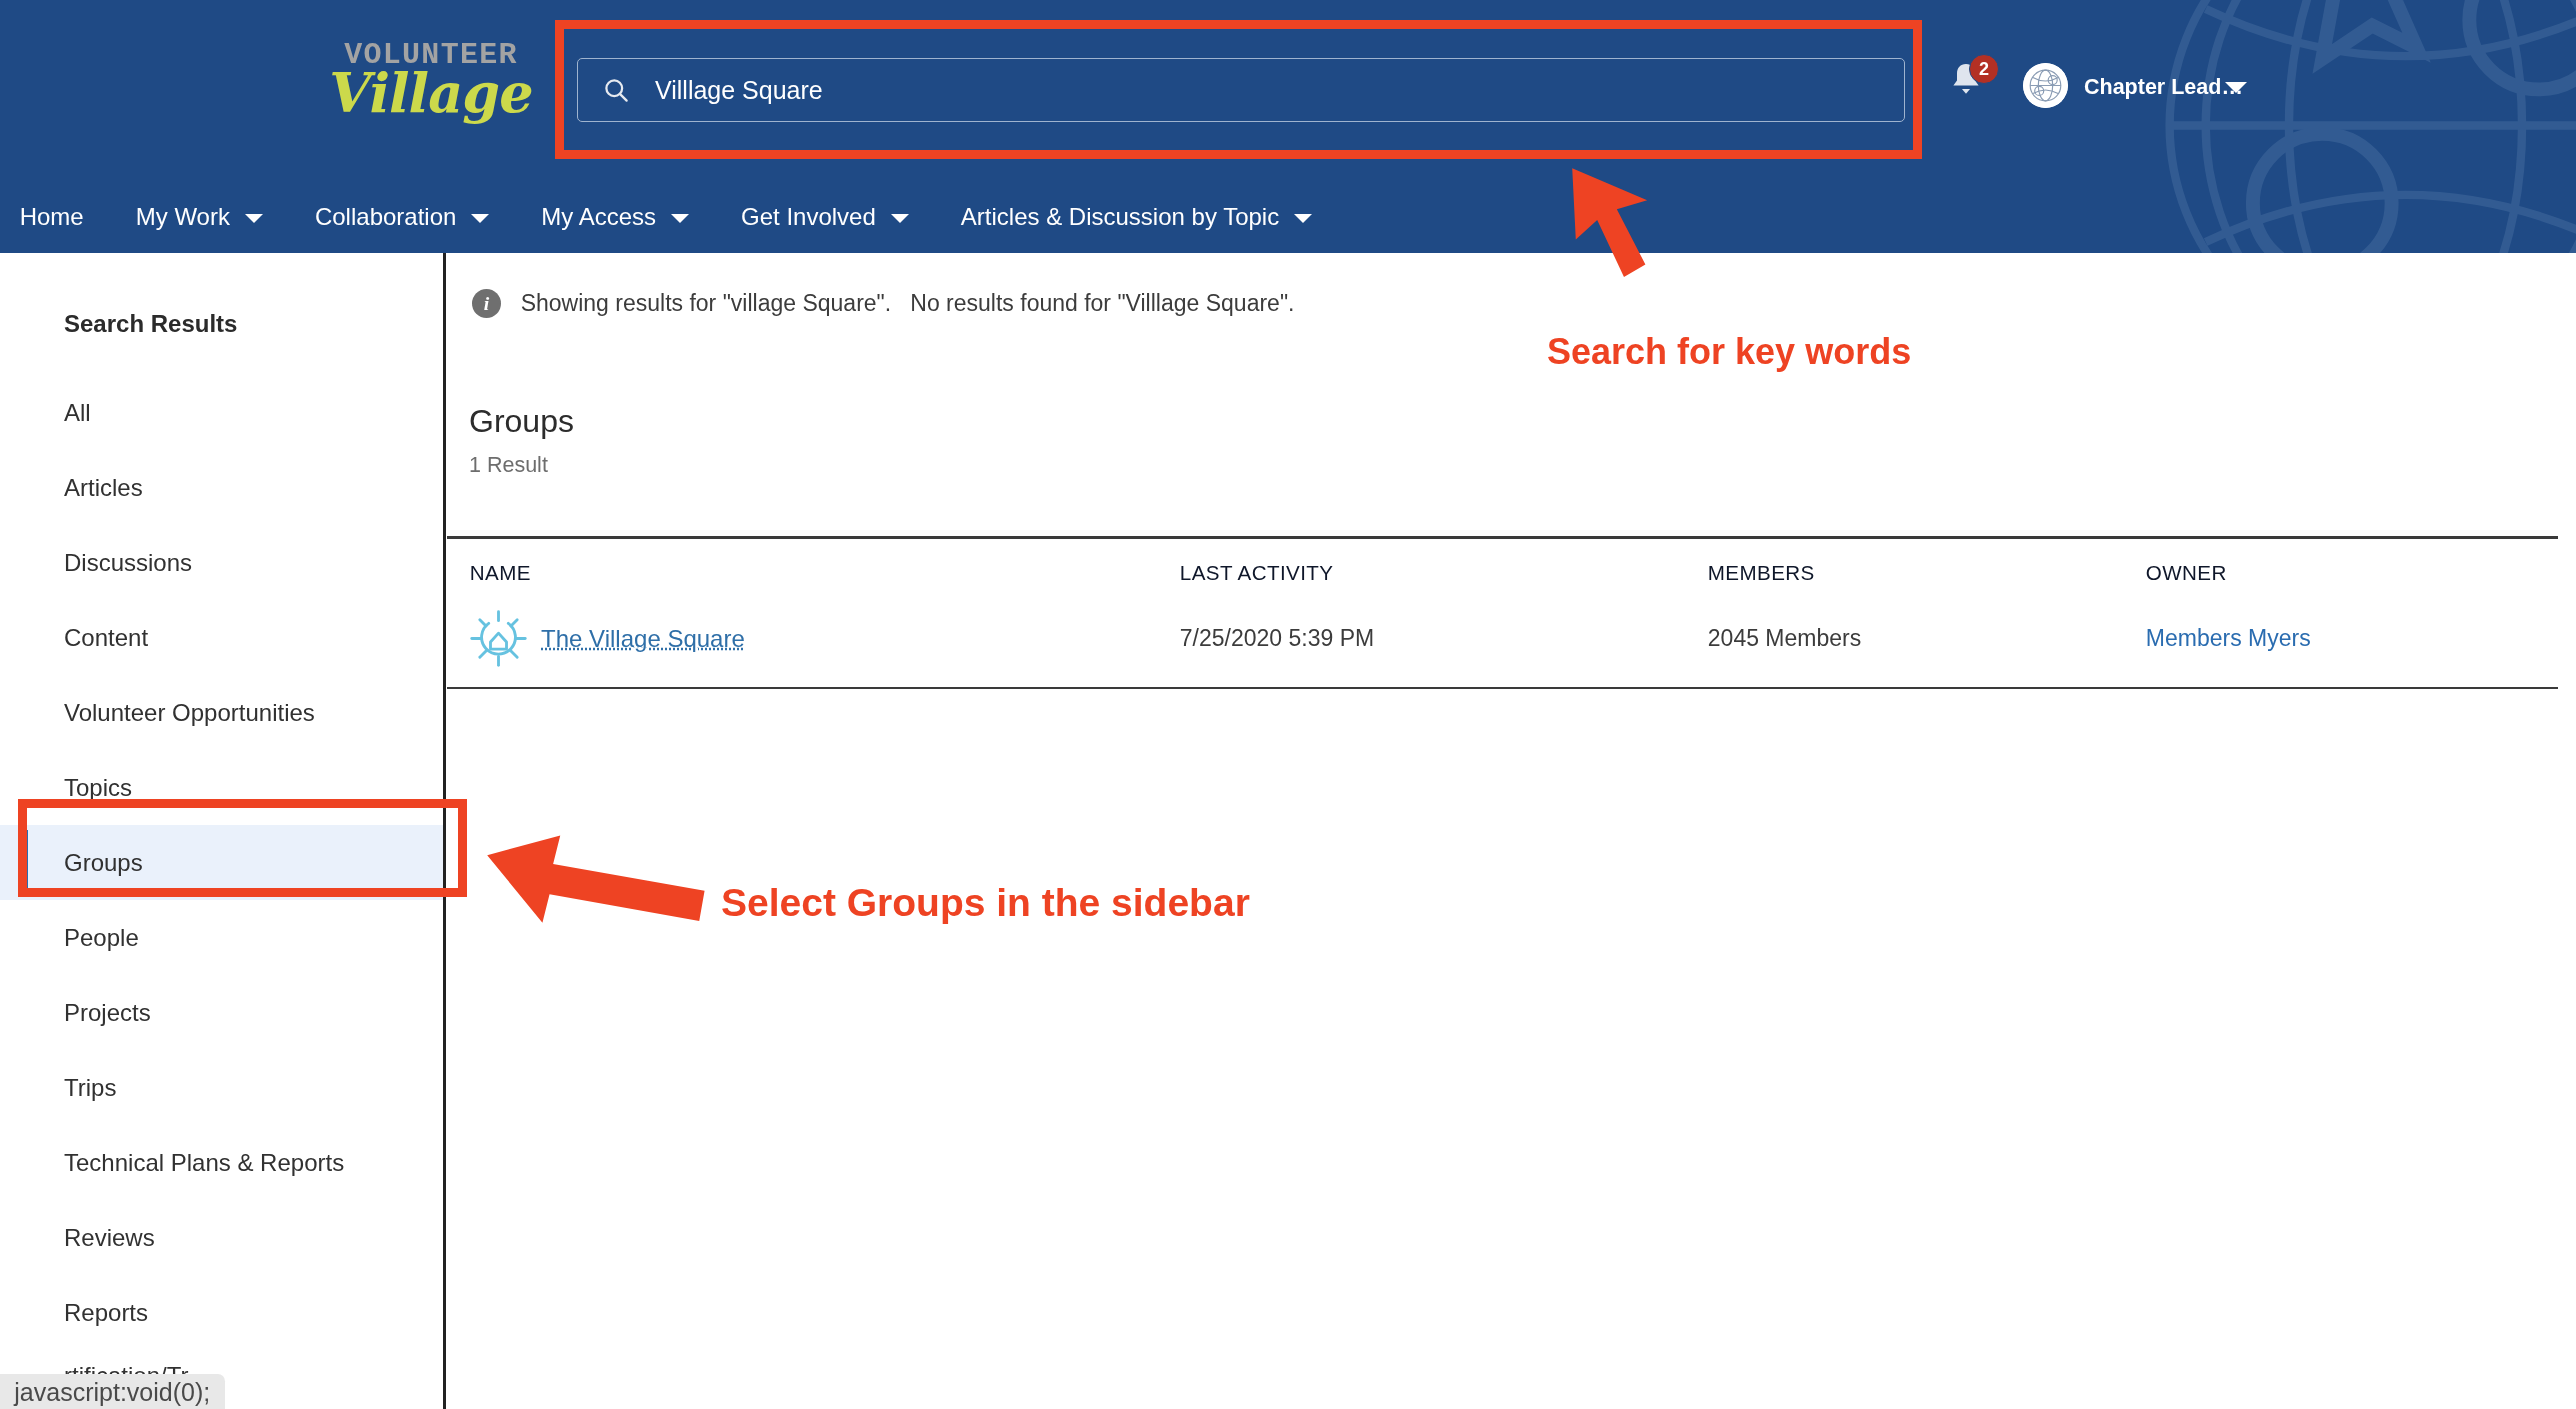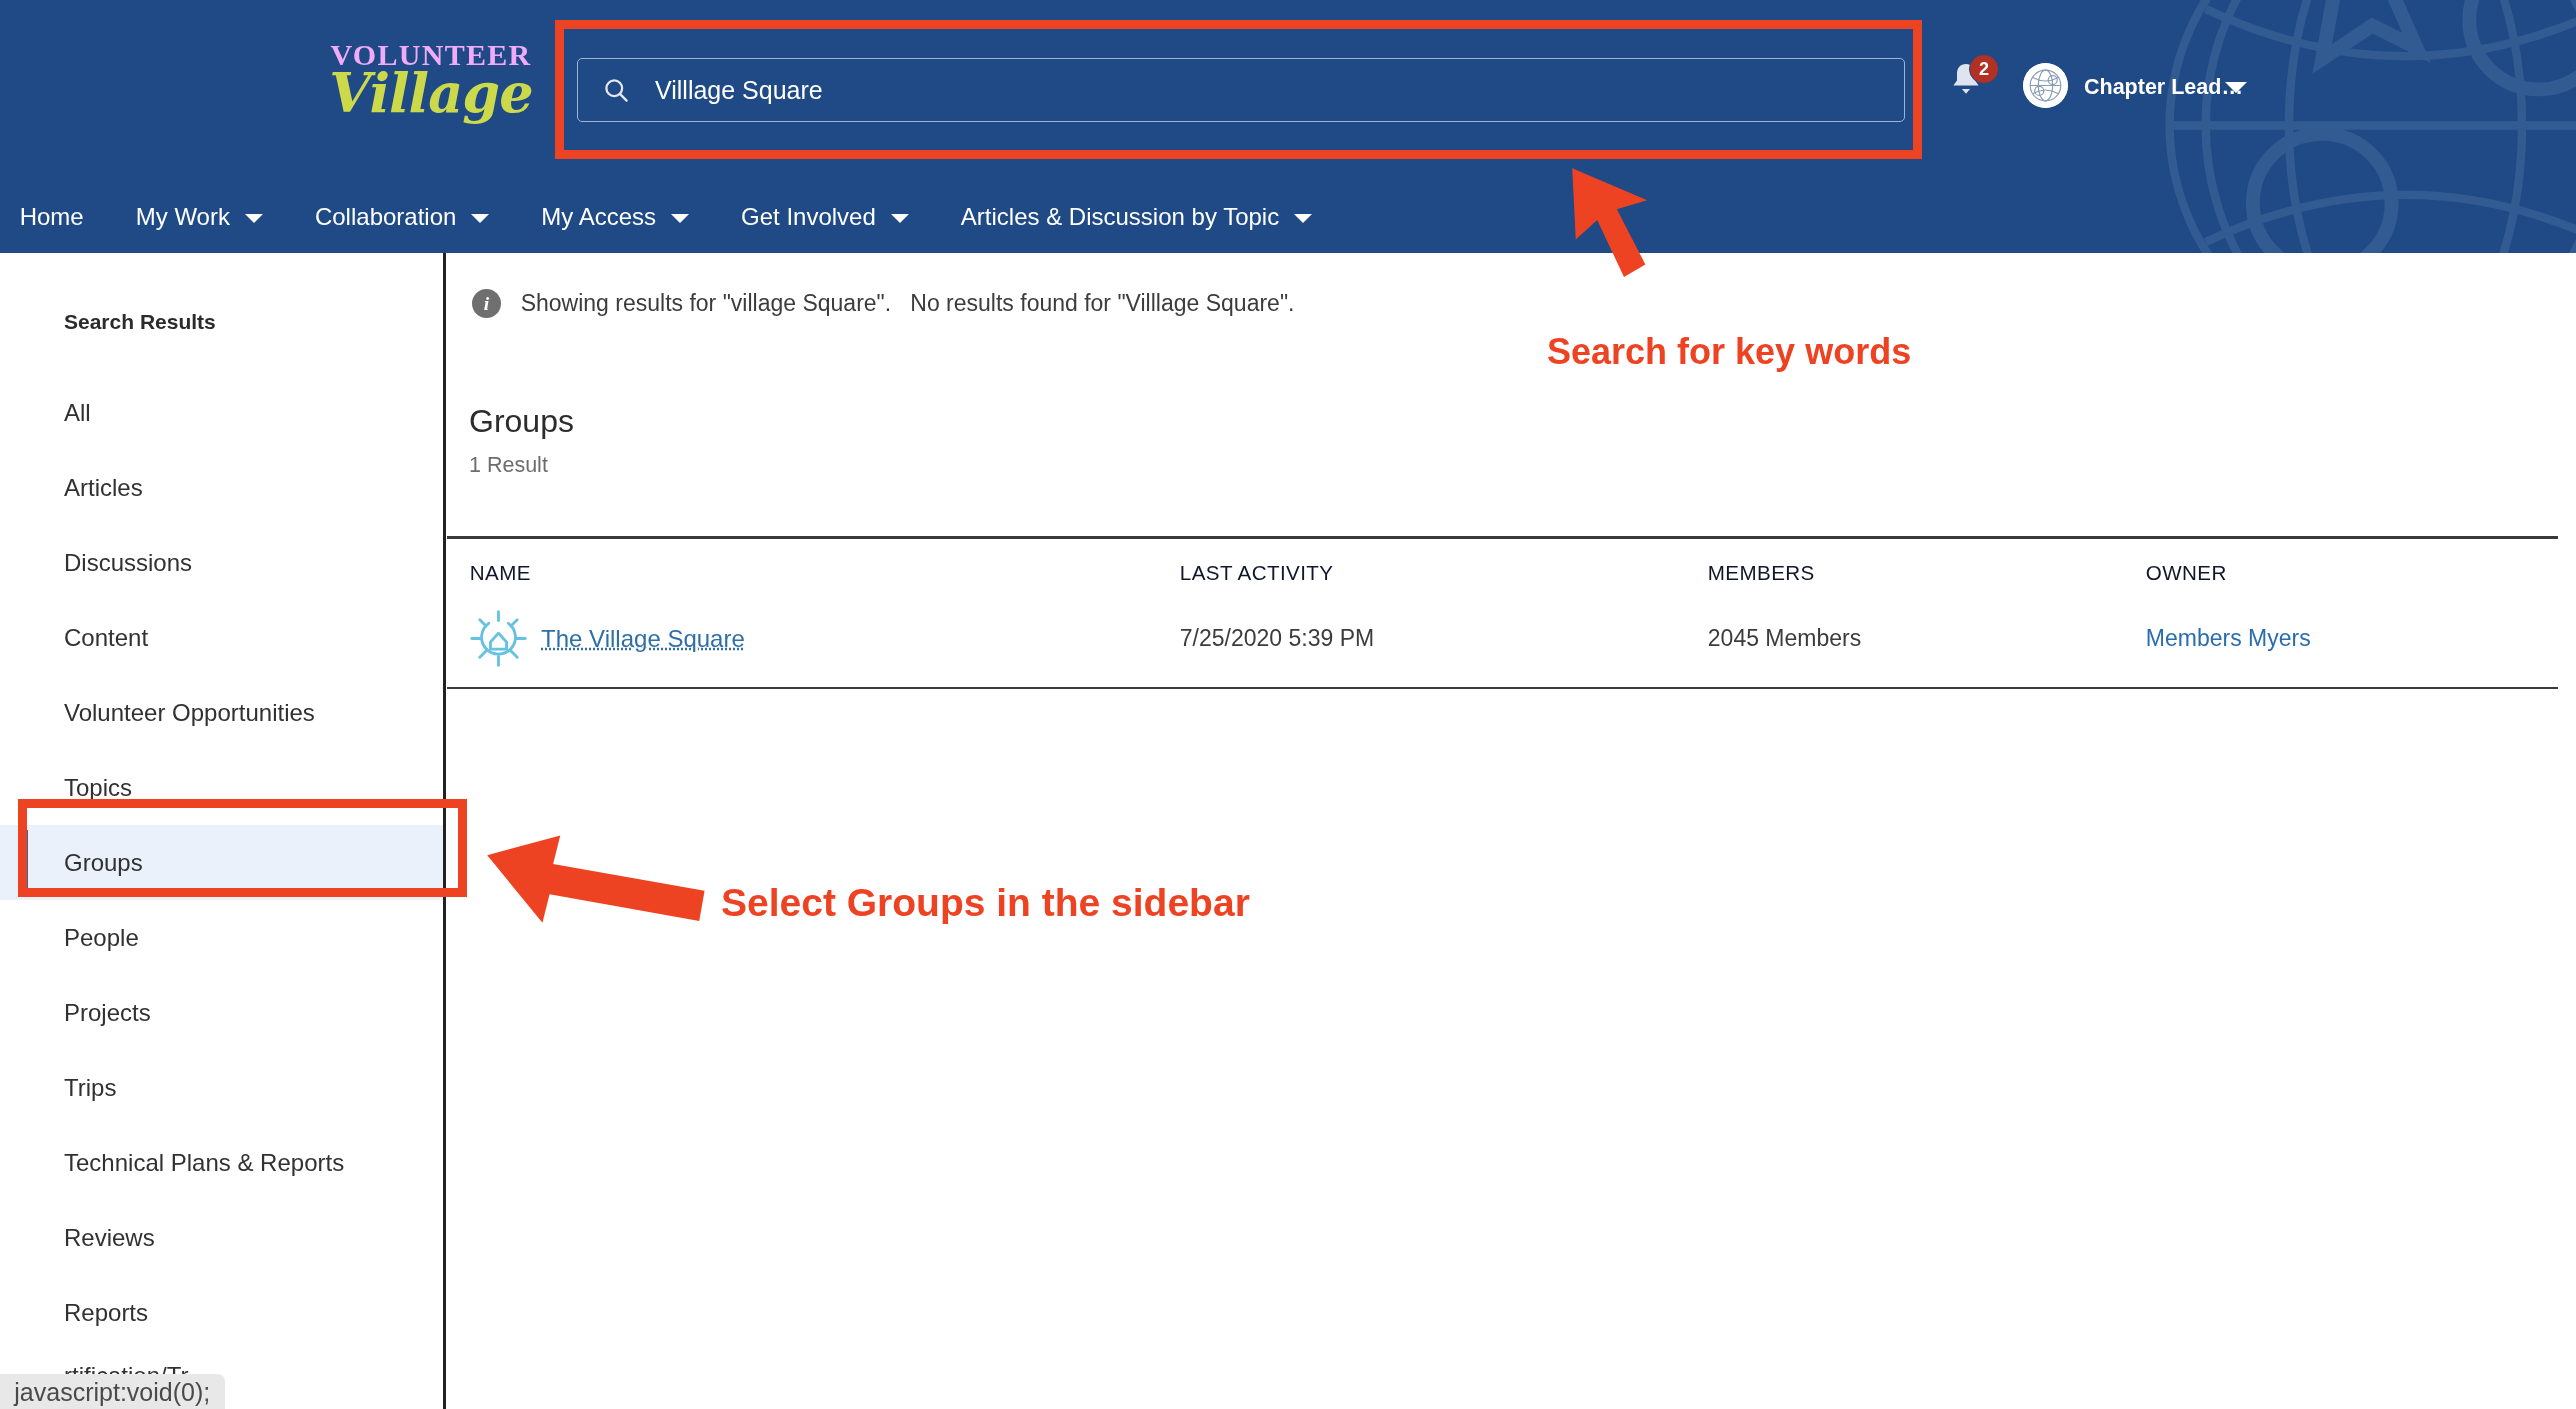--- a/index.html
+++ b/index.html
@@ -23,23 +23,23 @@
     width: 555px; height: 555px;
     opacity: .30;
     pointer-events: none;
   }
   .logo {
     position: absolute; left: 319px; top: 38px;
     width: 224px; height: 94px;
     text-align: center;
   }
   .logo-top {
-    font-size: 30px; font-weight: bold; color: #f0abfc;
+    font-size: 30px; font-weight: bold; color: #a3a3a3;
     letter-spacing: 1.3px; line-height: 34px;
-    font-family: Liberation Serif, serif;
+    font-family: Liberation Mono, monospace;
   }
   .logo-bottom {
     font-family: "DejaVu Serif", serif;
     font-size: 54px; font-style: italic; font-weight: bold;
     color: #ccd94b; line-height: 52px; margin-top: -5.4px;
     letter-spacing: -0.9px;
   }
 
   
   .search-wrap {
@@ -112,21 +112,21 @@
     position: absolute; left: 0; top: 253px;
     width: 444px; height: 1157px;
     background: #ffffff;
   }
   .sidebar-divider {
     position: absolute; left: 443px; top: 253px;
     width: 2.7px; height: 1157px; background: #222222;
   }
   .sidebar-title {
     position: absolute; left: 64px; top: 57px;
-    font-size: 21px; font-weight: bold; color: #2b2b2b;
+    font-size: 24px; font-weight: bold; color: #2b2b2b;
   }
   .side-list { position: absolute; left: 0; top: 122px; width: 444px; }
   .side-item {
     position: relative; height: 75px;
     display: flex; align-items: center;
     padding-left: 64px;
     font-size: 24px; color: #313131;
     cursor: pointer;
   }
   .side-item.active { background: #eaf1fb; }

